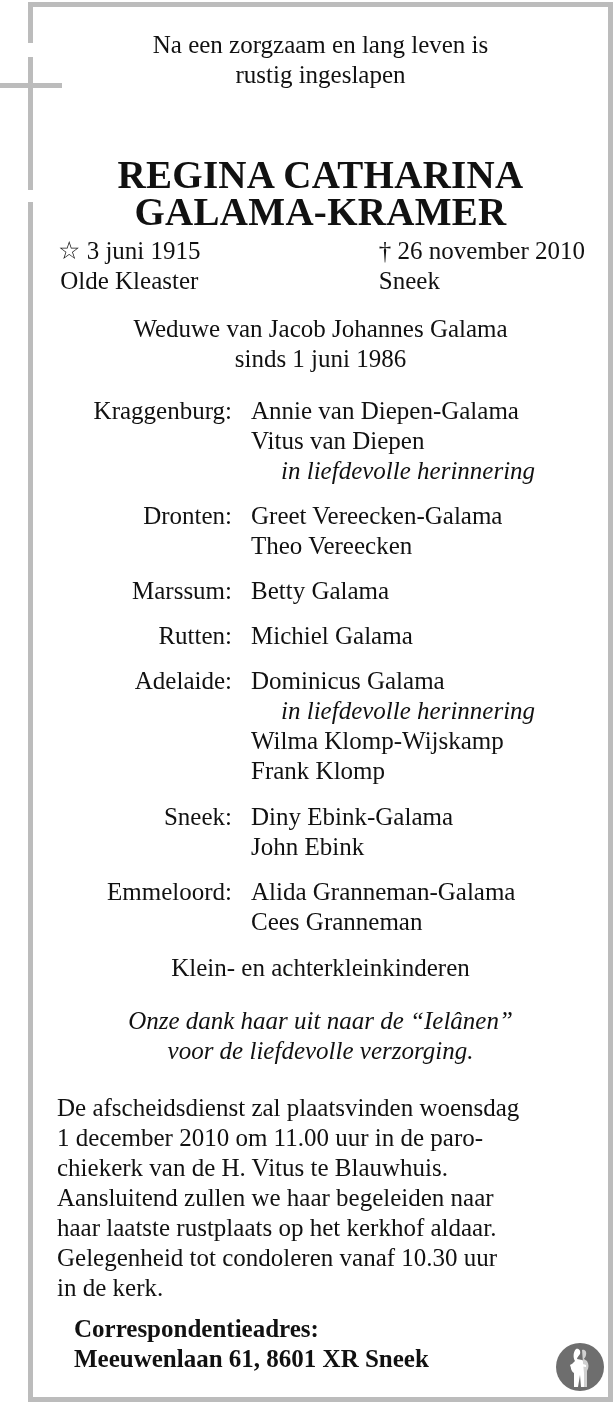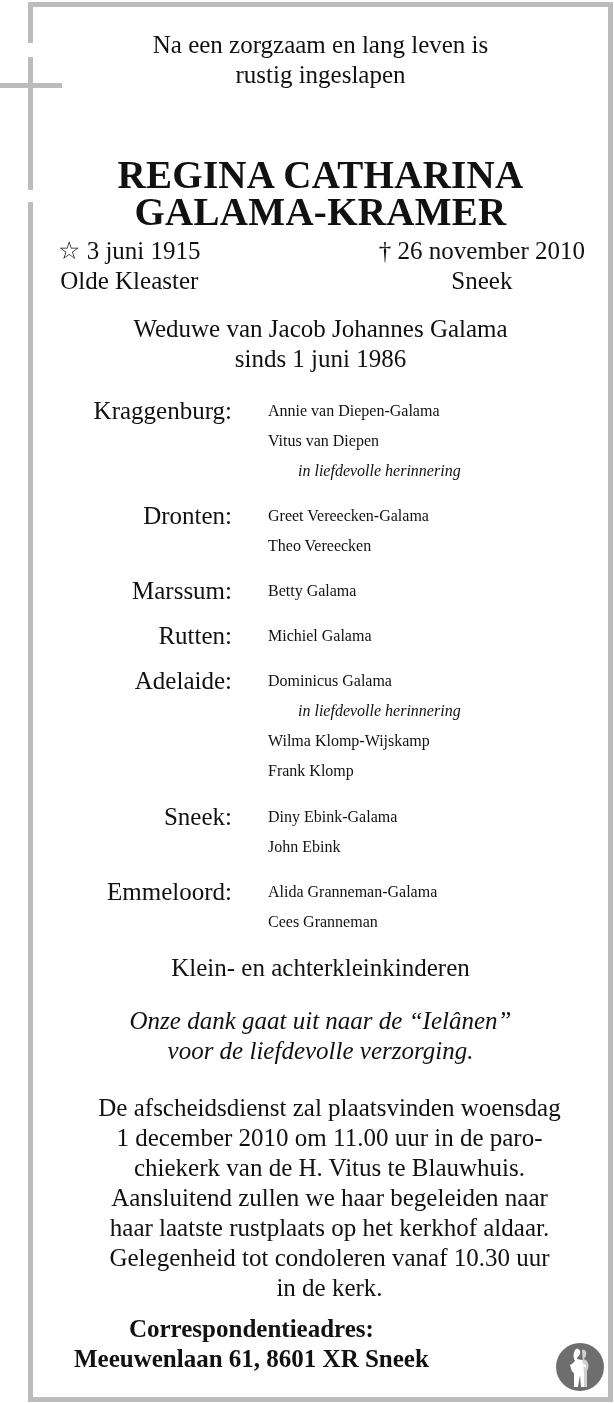--- a/index.html
+++ b/index.html
@@ -7,30 +7,30 @@
          font-family: "Liberation Serif", "DejaVu Serif", serif; color: #111; }
   .frame-top { position: absolute; left: 28px; top: 2px; width: 585px; height: 5px; background: #bcbcbc; }
   .frame-right { position: absolute; left: 608px; top: 2px; width: 5px; height: 1400px; background: #bcbcbc; }
   .frame-bottom { position: absolute; left: 28px; top: 1397px; width: 585px; height: 5px; background: #bcbcbc; }
   .frame-left { position: absolute; left: 28px; width: 5px; background: #bcbcbc; }
   .fl1 { top: 2px; height: 41px; }
   .fl2 { top: 57px; height: 133px; }
   .fl3 { top: 202px; height: 1200px; }
   .cross-bar { position: absolute; left: 0; top: 83px; width: 62px; height: 5px; background: #bcbcbc; }
 
-  .txt { position: absolute; font-size: 25px; line-height: 30px; white-space: nowrap; text-align: center; }
+  .txt { position: absolute; font-size: 25px; line-height: 30px; white-space: nowrap; }
   .center { left: 33px; width: 575px; text-align: center; }
   .header { top: 30px; }
   .name { top: 124px; font-size: 39px; line-height: 37px; font-weight: bold; letter-spacing: 0.3px; margin-top: 32px; }
   .birth { left: 58px; top: 236px; text-align: center; }
   .death { right: 29px; top: 236px; }
   .widow { top: 314px; }
 
   .fam-label { position: absolute; right: 382px; font-size: 25px; line-height: 30px; text-align: right; white-space: nowrap; }
-  .fam-names { position: absolute; left: 268px; font-size: 16px; line-height: 30px; white-space: nowrap; }
+  .fam-names { position: absolute; left: 251px; font-size: 25px; line-height: 30px; white-space: nowrap; }
   .fam-names .ital { font-style: italic; padding-left: 30px; display: block; }
   .fam-names .nm { display: block; }
 
   .kids { top: 953px; }
   .thanks { top: 1006px; font-style: italic; }
   .service { left: 57px; top: 1093px; white-space: normal; width: 545px; }
   .service span { display: block; white-space: nowrap; }
   .corr { left: 74px; top: 1314px; font-weight: bold; }
   .corr span { display: block; }
 
@@ -120,21 +120,21 @@
     <div class="fam-names" style="top:877px">
       <span class="nm">Alida Granneman-Galama</span>
       <span class="nm">Cees Granneman</span>
     </div>
   </div>
 </div>
 
 <div class="txt center kids">Klein- en achterkleinkinderen</div>
 
 <div class="txt center thanks">
-  <div>Onze dank gaat uit naar de “Ielânen”</div>
+  <div>Onze dank haar uit naar de “Ielânen”</div>
   <div>voor de liefdevolle verzorging.</div>
 </div>
 
 <div class="txt service">
   <span>De afscheidsdienst zal plaatsvinden woensdag</span>
   <span>1 december 2010  om 11.00 uur in de paro-</span>
   <span>chiekerk van de H. Vitus te Blauwhuis.</span>
   <span>Aansluitend zullen we haar begeleiden naar</span>
   <span>haar laatste rustplaats op het kerkhof aldaar.</span>
   <span>Gelegenheid tot condoleren vanaf 10.30 uur</span>

